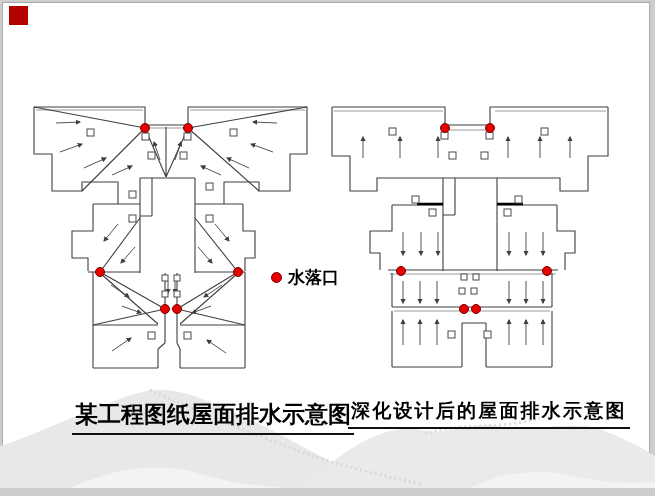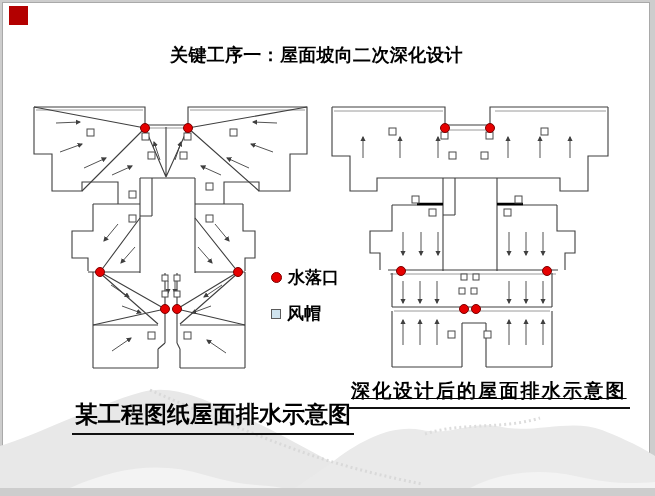--- a/index.html
+++ b/index.html
@@ -17,31 +17,30 @@
   .dot{fill:var(--red-dot,#e60000);stroke:var(--red-dot-edge,#7a0000);stroke-width:1;}
   .ar{stroke:#3f3f3f;stroke-width:0.9;fill:none;}
   .legend{position:absolute;left:271px;top:266px;z-index:3;}
   .legend-row{display:flex;align-items:center;margin-bottom:13px;}
   .legend-dot{width:9px;height:9px;border-radius:50%;background:var(--red-dot,#e60000);border:1px solid var(--red-dot-edge,#7a0000);margin-right:6px;}
   .legend-cap{width:8px;height:8px;background:var(--legend-cap-fill,#cfe3ee);border:1px solid #5a5a5a;margin-right:6px;}
   .legend-label{font-size:17px;font-weight:bold;color:#000;white-space:nowrap;}
   .caption{position:absolute;font-weight:bold;color:#000;border-bottom:2px solid var(--underline,#111111);
            padding:0 3px 3px 3px;white-space:nowrap;z-index:3;}
   .caption-left{left:72px;top:399px;font-size:23px;}
-  .caption-right{left:348px;top:378px;font-size:19px;letter-spacing:2.2px;text-decoration:underline;}
+  .caption-right{left:348px;top:398px;font-size:19px;letter-spacing:2.2px;}
   .watermark{position:absolute;left:0;top:372px;z-index:1;pointer-events:none;}
 </style>
 </head>
 <body>
 
 <div class="stage">
   <div class="slide"></div>
   <div class="corner-accent"></div>
 
-  <div class="title">关键工序一：屋面坡向二次深化设计</div>
 
   <svg class="watermark" width="655" height="116" viewBox="0 0 655 116">
     <path d="M0,116 L0,74 C40,62 92,34 142,20 C172,12 202,26 242,44 C282,62 322,86 362,106 L372,116 Z" fill="#e8e8e8"></path>
     <path d="M295,116 L330,92 C360,68 392,52 422,58 C452,64 472,48 502,55 C532,62 572,46 602,58 C632,70 646,78 655,84 L655,116 Z" fill="#eaeaea"></path>
     <path d="M70,116 C120,94 162,90 205,103 C245,115 262,112 282,116 Z" fill="#f3f3f3"></path>
     <path d="M470,116 C500,100 540,96 575,104 C610,112 630,112 655,110 L655,116 Z" fill="#f3f3f3"></path>
     <path d="M150,18 C200,40 252,62 302,80 C342,94 382,104 422,112" stroke="#d9d9d9" stroke-width="3" stroke-dasharray="2 3" fill="none"></path>
     <path d="M425,62 C462,50 500,58 540,46" stroke="#dddddd" stroke-width="3" stroke-dasharray="2 3" fill="none"></path>
   </svg>
 
@@ -176,21 +175,17 @@
       <circle class="dot" cx="464" cy="309" r="4.5"></circle>
         <circle class="dot" cx="476" cy="309" r="4.5"></circle>
     </g>
   </svg>
 
   <div class="legend">
     <div class="legend-row">
       <span class="legend-dot"></span>
       <span class="legend-label">水落口</span>
     </div>
-    <div class="legend-row">
-      <span class="legend-cap"></span>
-      <span class="legend-label">风帽</span>
-    </div>
   </div>
 
   <div class="caption caption-left">某工程图纸屋面排水示意图</div>
   <div class="caption caption-right">深化设计后的屋面排水示意图</div>
 </div>
 
 </body></html>

